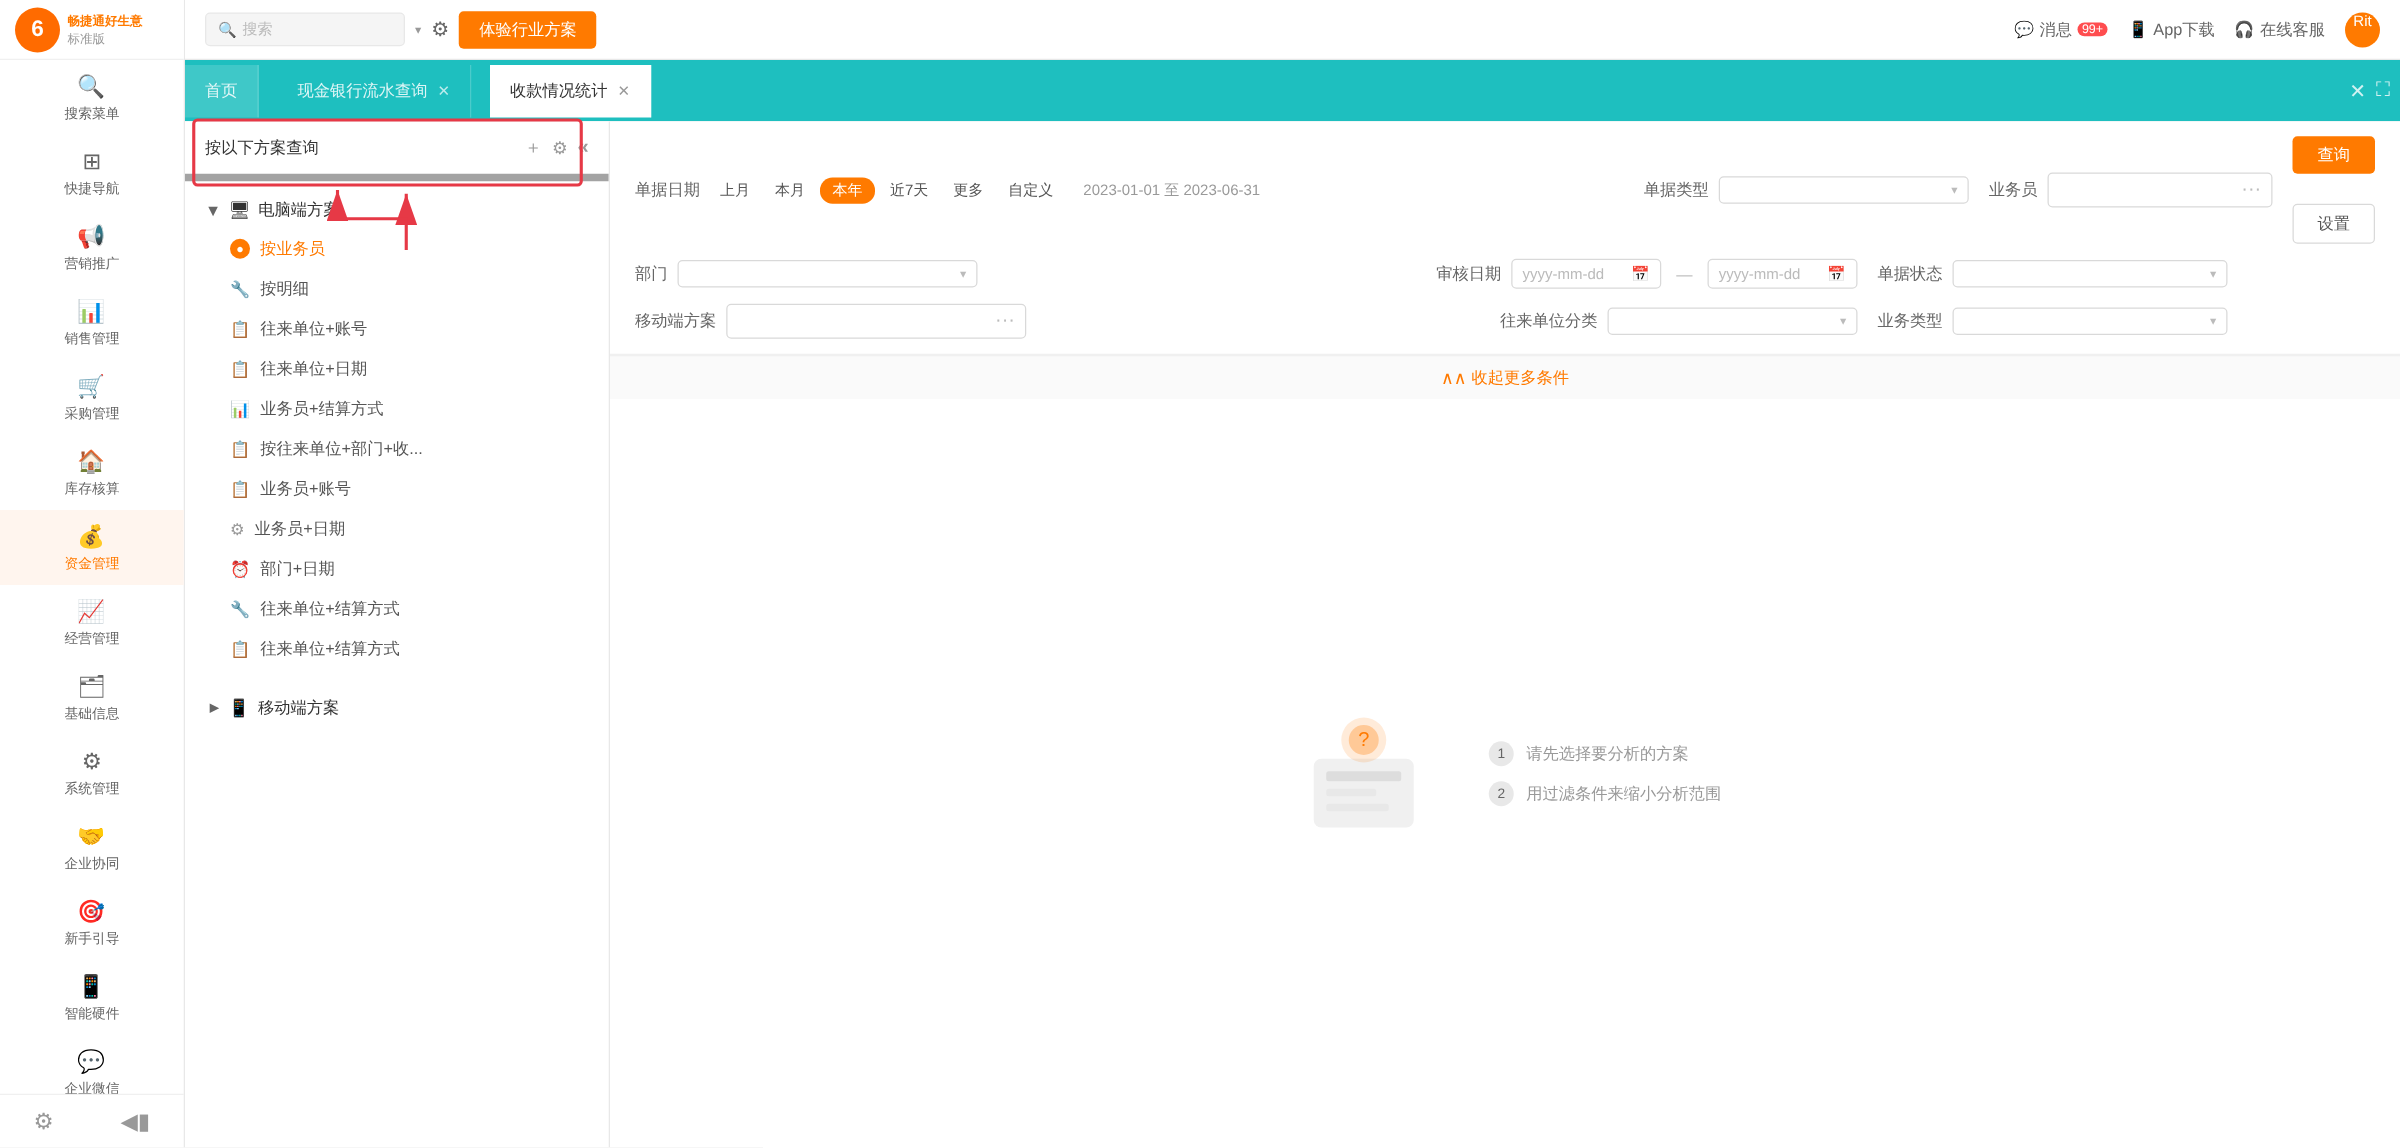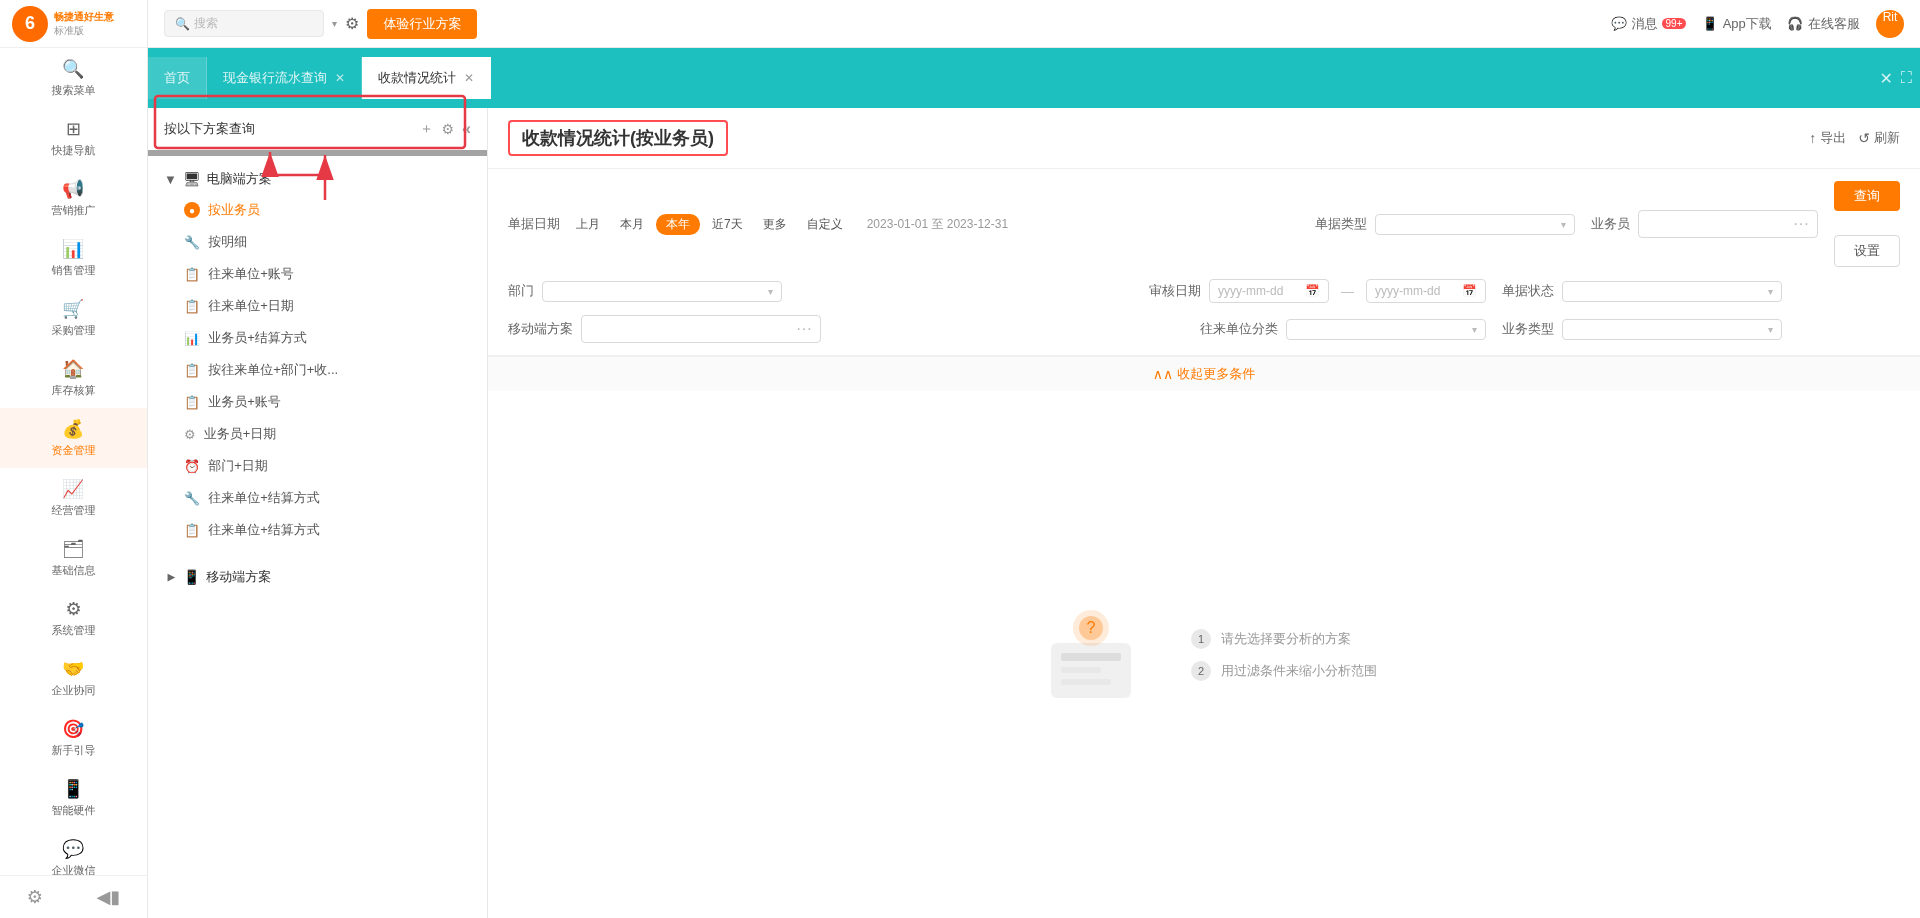--- a/index.html
+++ b/index.html
@@ -27,21 +27,21 @@
     .header-left { display: flex; align-items: center; gap: 8px; }
     .header-search { background: #f5f5f5; border: 1px solid #e8e8e8; border-radius: 4px; padding: 4px 10px; font-size: 12px; color: #999; width: 160px; display: flex; align-items: center; gap: 4px; }
     .header-btn { background: #ff7a00; color: #fff; border: none; border-radius: 4px; padding: 6px 16px; font-size: 13px; cursor: pointer; }
     .header-right { display: flex; align-items: center; gap: 16px; }
     .header-right-item { display: flex; align-items: center; gap: 4px; color: #666; font-size: 13px; cursor: pointer; }
     .badge { background: #ff4d4f; color: #fff; border-radius: 10px; padding: 0 4px; font-size: 10px; min-width: 16px; text-align: center; }
     .gear-icon { color: #666; cursor: pointer; font-size: 16px; }
     .dropdown-arrow { color: #999; font-size: 10px; }
 
     
-    .tab-bar { height: 60px; background: #1ebfbf; display: flex; align-items: center; padding: 0; flex-shrink: 0; }
+    .tab-bar { height: 49px; background: #1ebfbf; display: flex; align-items: center; padding: 0; flex-shrink: 0; gap: 15px; }
     .tab-item { height: 42px; display: flex; align-items: center; padding: 0 16px; color: rgba(255,255,255,0.85); font-size: 13px; cursor: pointer; position: relative; border-right: 1px solid rgba(255,255,255,0.2); }
     .tab-item.home { background: rgba(255,255,255,0.15); }
     .tab-item.active { background: #fff; color: #333; }
     .tab-close { margin-left: 8px; color: rgba(255,255,255,0.7); font-size: 12px; }
     .tab-item.active .tab-close { color: #999; }
     .tab-spacer { flex: 1; }
     .tab-actions { display: flex; align-items: center; padding: 0 8px; gap: 8px; }
     .tab-action-btn { color: rgba(255,255,255,0.8); font-size: 16px; cursor: pointer; }
 
     
@@ -302,50 +302,35 @@
           <div class="scheme-group-header">
             <span class="scheme-group-arrow" style="transform: rotate(-90deg); display:inline-block;">▼</span>
             <span class="scheme-group-icon">📱</span>
             <span>移动端方案</span>
           </div>
         </div>
       </div>
 
       <div class="right-main">
 
-        <div class="page-header">
-          <div class="page-title-box">
-            <span class="page-title">收款情况统计(按业务员)</span>
-          </div>
-          <div class="page-header-actions">
-            <div class="action-btn">
-              <span class="action-btn-icon">↑</span>
-              <span>导出</span>
-            </div>
-            <div class="action-btn">
-              <span class="action-btn-icon">↺</span>
-              <span>刷新</span>
-            </div>
-          </div>
-        </div>
 
         <div class="filter-area">
 
           <div class="filter-row">
             <div class="filter-cell">
               <span class="filter-cell-label">单据日期</span>
               <div class="date-shortcuts">
                 <span class="date-btn">上月</span>
                 <span class="date-btn">本月</span>
                 <span class="date-btn active">本年</span>
                 <span class="date-btn">近7天</span>
                 <span class="date-btn">更多</span>
                 <span class="date-btn">自定义</span>
               </div>
-              <span class="date-range">2023-01-01 至 2023-12-31</span>
+              <span class="date-range">2023-01-01 至 2023-06-31</span>
             </div>
             <div style="flex:1;"></div>
             <div class="filter-cell">
               <span class="filter-cell-label">单据类型</span>
               <div class="filter-select" style="width:200px;">
                 <span class="filter-select-placeholder"></span>
                 <span class="select-arrow">▾</span>
               </div>
             </div>
             <div class="filter-cell">

